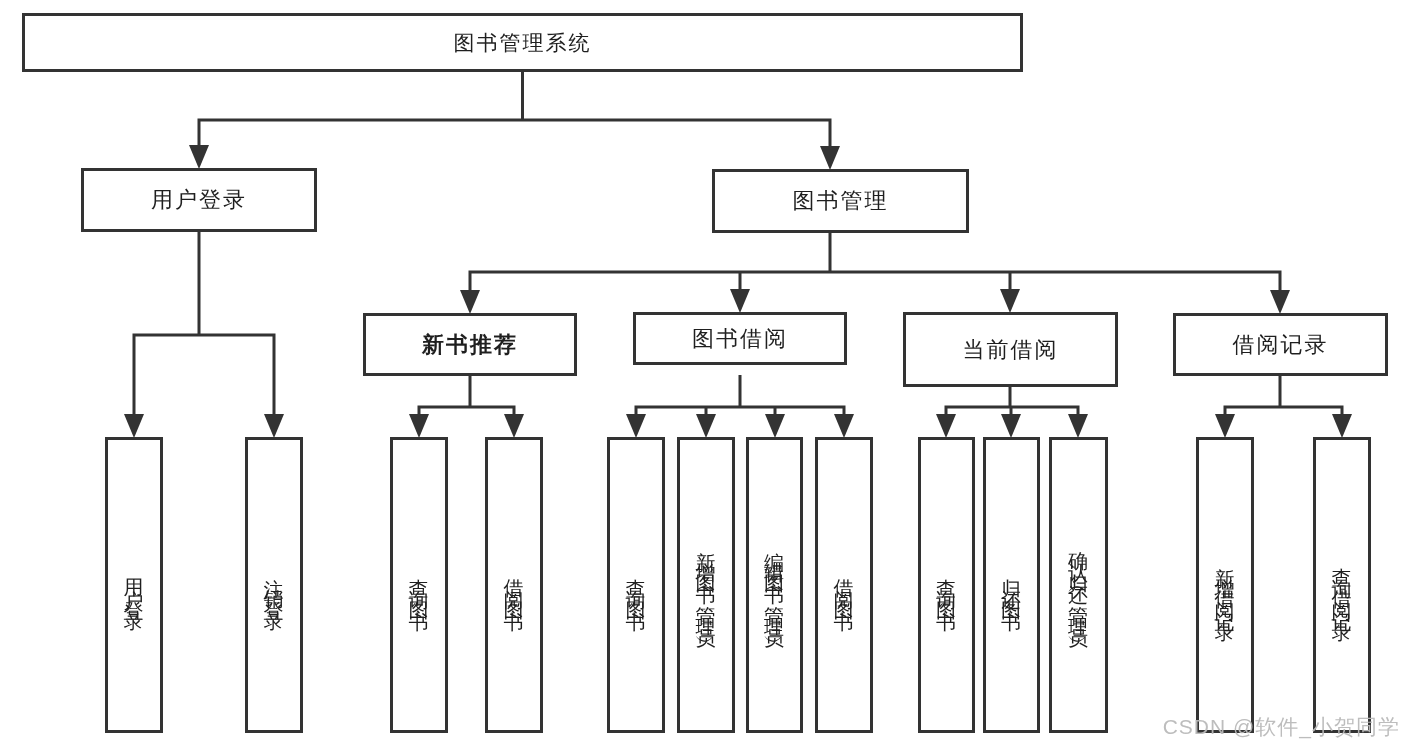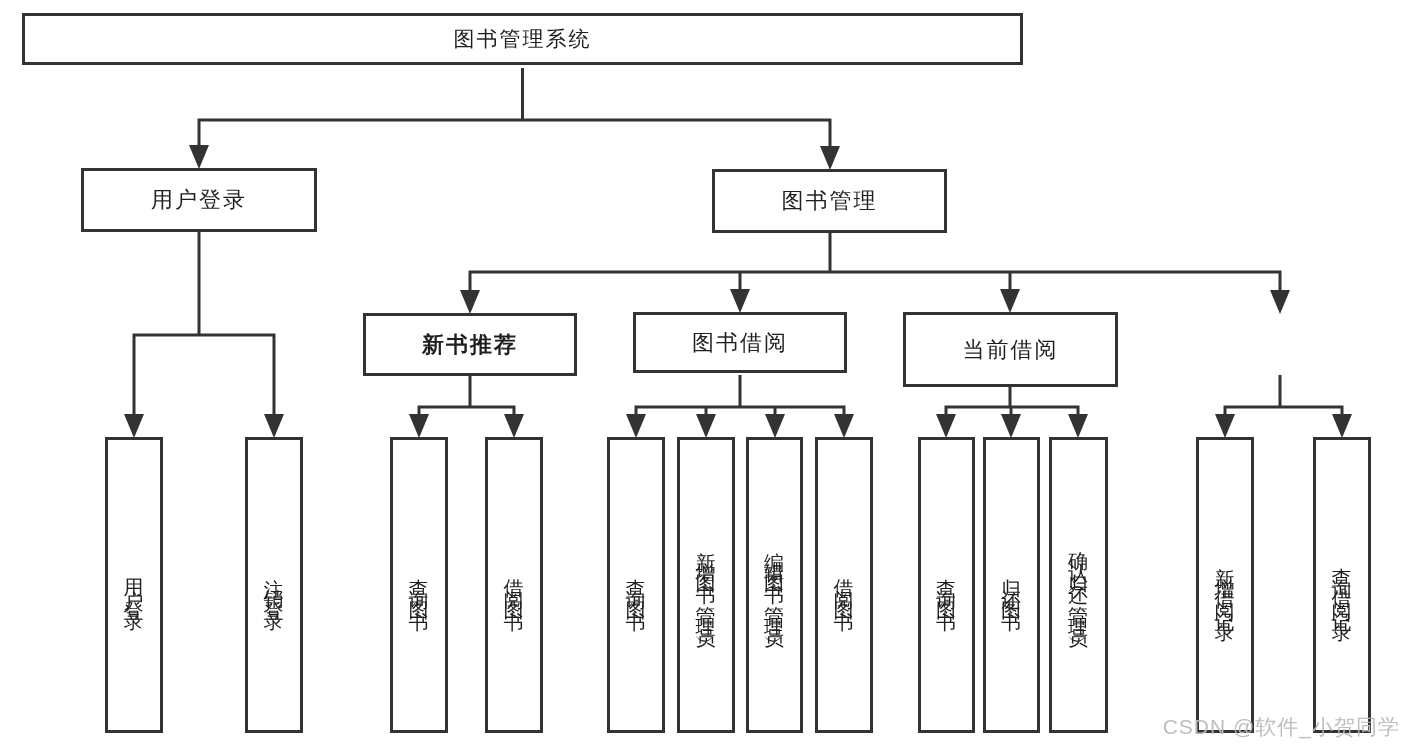--- a/index.html
+++ b/index.html
@@ -97,28 +97,29 @@
       <polygon points="765,414 785,414 775,438"></polygon>
       <polygon points="834,414 854,414 844,438"></polygon>
       <polygon points="936,414 956,414 946,438"></polygon>
       <polygon points="1001,414 1021,414 1011,438"></polygon>
       <polygon points="1068,414 1088,414 1078,438"></polygon>
       <polygon points="1215,414 1235,414 1225,438"></polygon>
       <polygon points="1332,414 1352,414 1342,438"></polygon>
     </g>
   </svg>
 
-  <div class="node root-box" style="left:22px; top:13px; width:1001px; height:52px;">图书管理系统</div>
+  <div class="node root-box" style="left:22px; top:13px; width:1001px; height:59px;">图书管理系统</div>
 
   <div class="node h-box" style="left:81px; top:168px; width:236px; height:64px;">用户登录</div>
-  <div class="node h-box" style="left:712px; top:169px; width:235px; height:64px;">图书管理</div>
+  <div class="node h-box" style="left:712px; top:169px; width:257px; height:64px;">图书管理</div>
 
   <div class="node h-box" style="left:363px; top:313px; width:214px; height:63px;font-weight:bold;">新书推荐</div>
-  <div class="node h-box" style="left:633px; top:312px; width:214px; height:61px;">图书借阅</div>
+  <div class="node h-box" style="left:633px; top:312px; width:214px; height:53px;">图书借阅</div>
   <div class="node h-box" style="left:903px; top:312px; width:215px; height:75px;">当前借阅</div>
+  <div class="node h-box" style="left:1173px; top:313px; width:215px; height:63px;">借阅记录</div>
 
   <div class="node leaf" style="left:105px; top:437px; width:58px; height:296px;">用户登录</div>
   <div class="node leaf" style="left:245px; top:437px; width:58px; height:296px;">注销登录</div>
 
   <div class="node leaf" style="left:390px; top:437px; width:58px; height:296px;">查询图书</div>
   <div class="node leaf" style="left:485px; top:437px; width:58px; height:296px;">借阅图书</div>
 
   <div class="node leaf" style="left:607px; top:437px; width:58px; height:296px;">查询图书</div>
   <div class="node leaf" style="left:677px; top:437px; width:58px; height:296px;">新增图书（管理员）</div>
   <div class="node leaf" style="left:746px; top:437px; width:57px; height:296px;">编辑图书（管理员）</div>

